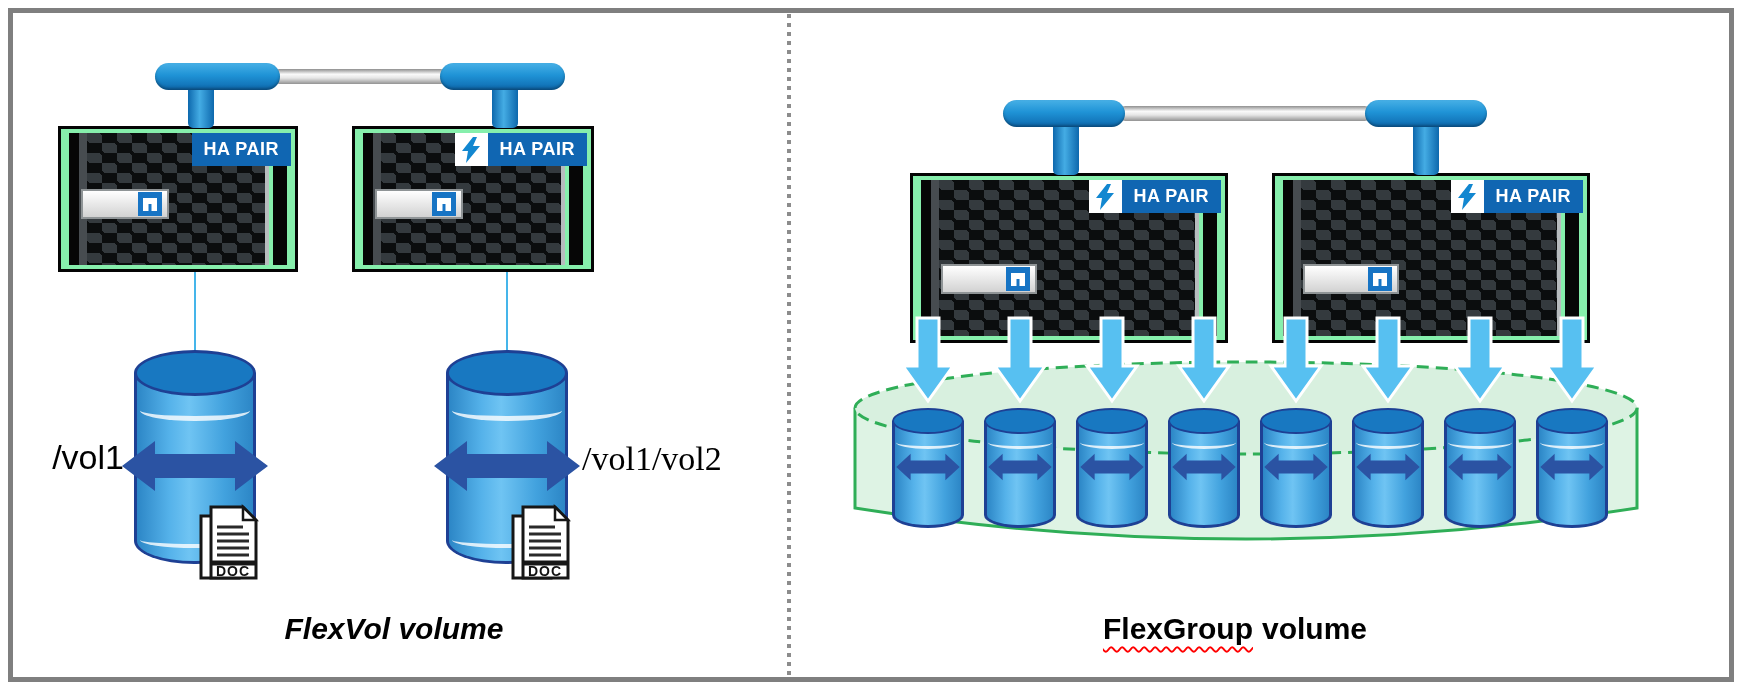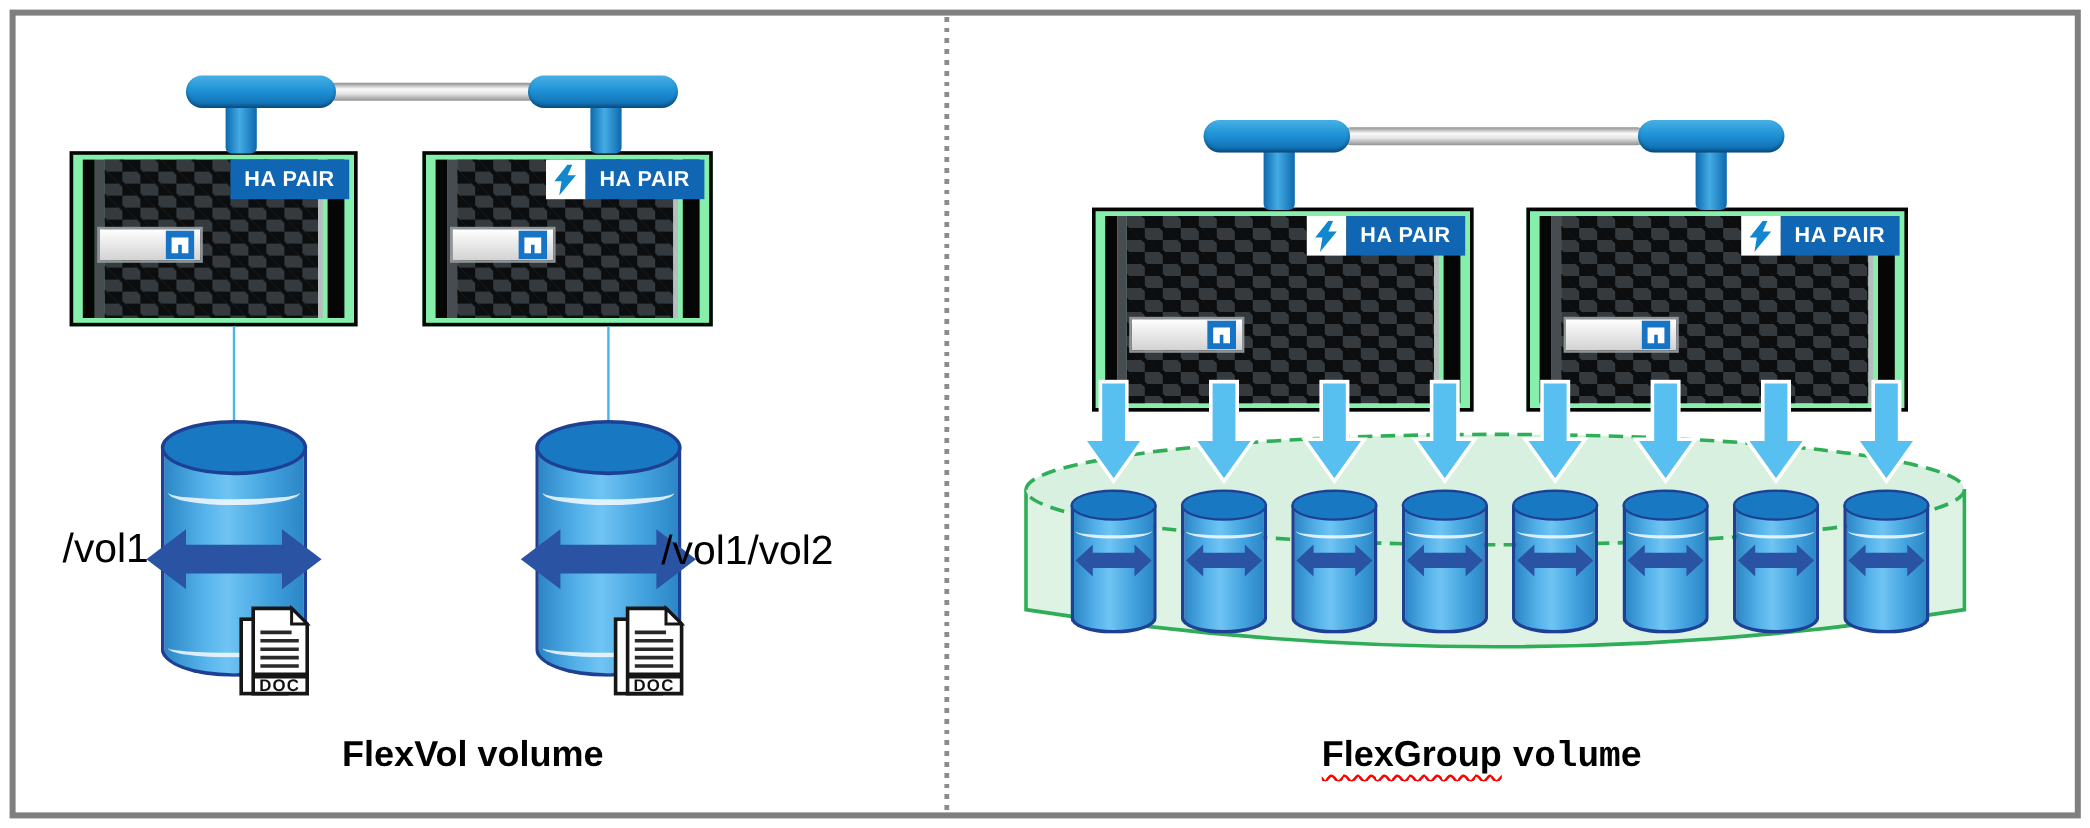--- a/index.html
+++ b/index.html
@@ -92,21 +92,21 @@
   .doc-icon { position:absolute; z-index:4; }
   .green-tub { position:absolute; z-index:2; }
 
   
   .vol-label { position:absolute; font-size:34px; color:#000; z-index:4; white-space:nowrap; }
   .title { position:absolute; font-size:30px; font-weight:bold; color:#000; text-align:center; z-index:4; }
   .squiggle {
     text-decoration:underline wavy #ff0000; text-decoration-thickness:2px;
     text-underline-offset:7px; text-decoration-skip-ink:none;
   }
-  .title .rest { margin-left:9px;font-family:Liberation Mono, monospace; }
+  .title .rest { margin-left:9px; }
   .doc-text { font:bold 14px "Liberation Sans",sans-serif; letter-spacing:1px; }
 </style>
 </head>
 <body>
 
 <svg width="0" height="0" style="position:absolute">
   <defs>
     <path id="harrow" d="M3 30 L36 5 V18 H116 V5 L149 30 L116 55 V42 H36 V55 Z"></path>
     <path id="bolt" d="M12 0 L1 14 H7 L5 26 L19 9 H12 L16 0 Z"></path>
   </defs>
@@ -179,40 +179,40 @@
   </div>
 
   <svg class="h-arrow" style="left:119px;top:436px;" width="152" height="60" viewBox="0 0 152 60">
       <use href="#harrow" fill="#2b53a3"></use>
     </svg>
   <svg class="h-arrow" style="left:431px;top:436px;" width="152" height="60" viewBox="0 0 152 60">
       <use href="#harrow" fill="#2b53a3"></use>
     </svg>
 
   <div class="vol-label" style="left:24px;top:438px;width:100px;text-align:right;">/vol1</div>
-  <div class="vol-label" style="left:551px;top:440px;">/vol1/vol2</div>
+  <div class="vol-label" style="left:582px;top:440px;font-family:Liberation Serif, serif;">/vol1/vol2</div>
 
   <svg class="doc-icon" style="left:198px;top:504px;" width="62" height="78" viewBox="0 0 62 78">
     <rect x="3" y="12" width="38" height="62" fill="#fff" stroke="#161616" stroke-width="3"></rect>
     <path d="M13 3 H45 L58 16 V74 H13 Z" fill="#fff" stroke="#161616" stroke-width="3"></path>
     <path d="M45 3 V16 H58 Z" fill="#fff" stroke="#161616" stroke-width="2.5"></path>
     <path d="M19 23 H45 M19 30 H51 M19 37 H51 M19 44 H51 M19 51 H51" stroke="#2a2a2a" stroke-width="3"></path>
     <path d="M13 59 H58" stroke="#161616" stroke-width="5"></path>
     <text class="doc-text" x="35" y="72" text-anchor="middle" fill="#111">DOC</text>
   </svg>
   <svg class="doc-icon" style="left:510px;top:504px;" width="62" height="78" viewBox="0 0 62 78">
     <rect x="3" y="12" width="38" height="62" fill="#fff" stroke="#161616" stroke-width="3"></rect>
     <path d="M13 3 H45 L58 16 V74 H13 Z" fill="#fff" stroke="#161616" stroke-width="3"></path>
     <path d="M45 3 V16 H58 Z" fill="#fff" stroke="#161616" stroke-width="2.5"></path>
     <path d="M19 23 H45 M19 30 H51 M19 37 H51 M19 44 H51 M19 51 H51" stroke="#2a2a2a" stroke-width="3"></path>
     <path d="M13 59 H58" stroke="#161616" stroke-width="5"></path>
     <text class="doc-text" x="35" y="72" text-anchor="middle" fill="#111">DOC</text>
   </svg>
 
-  <div class="title" style="left:14px;top:612px;width:760px;">FlexVol volume</div>
+  <div class="title" style="left:14px;top:612px;width:760px;font-style:italic;">FlexVol volume</div>
 
   <div class="tube" style="left:1118px;top:106px;width:254px;"></div>
   <div class="capsule" style="left:1003px;top:100px;width:122px;"></div>
   <div class="capsule" style="left:1365px;top:100px;width:122px;"></div>
   <div class="stem" style="left:1053px;top:125px;height:50px;"></div>
   <div class="stem" style="left:1413px;top:125px;height:50px;"></div>
 
   <div class="chassis" style="left:910px;top:173px;width:318px;height:170px;">
     <div class="grill"></div>
     <div class="stripe s-black-l"></div>

